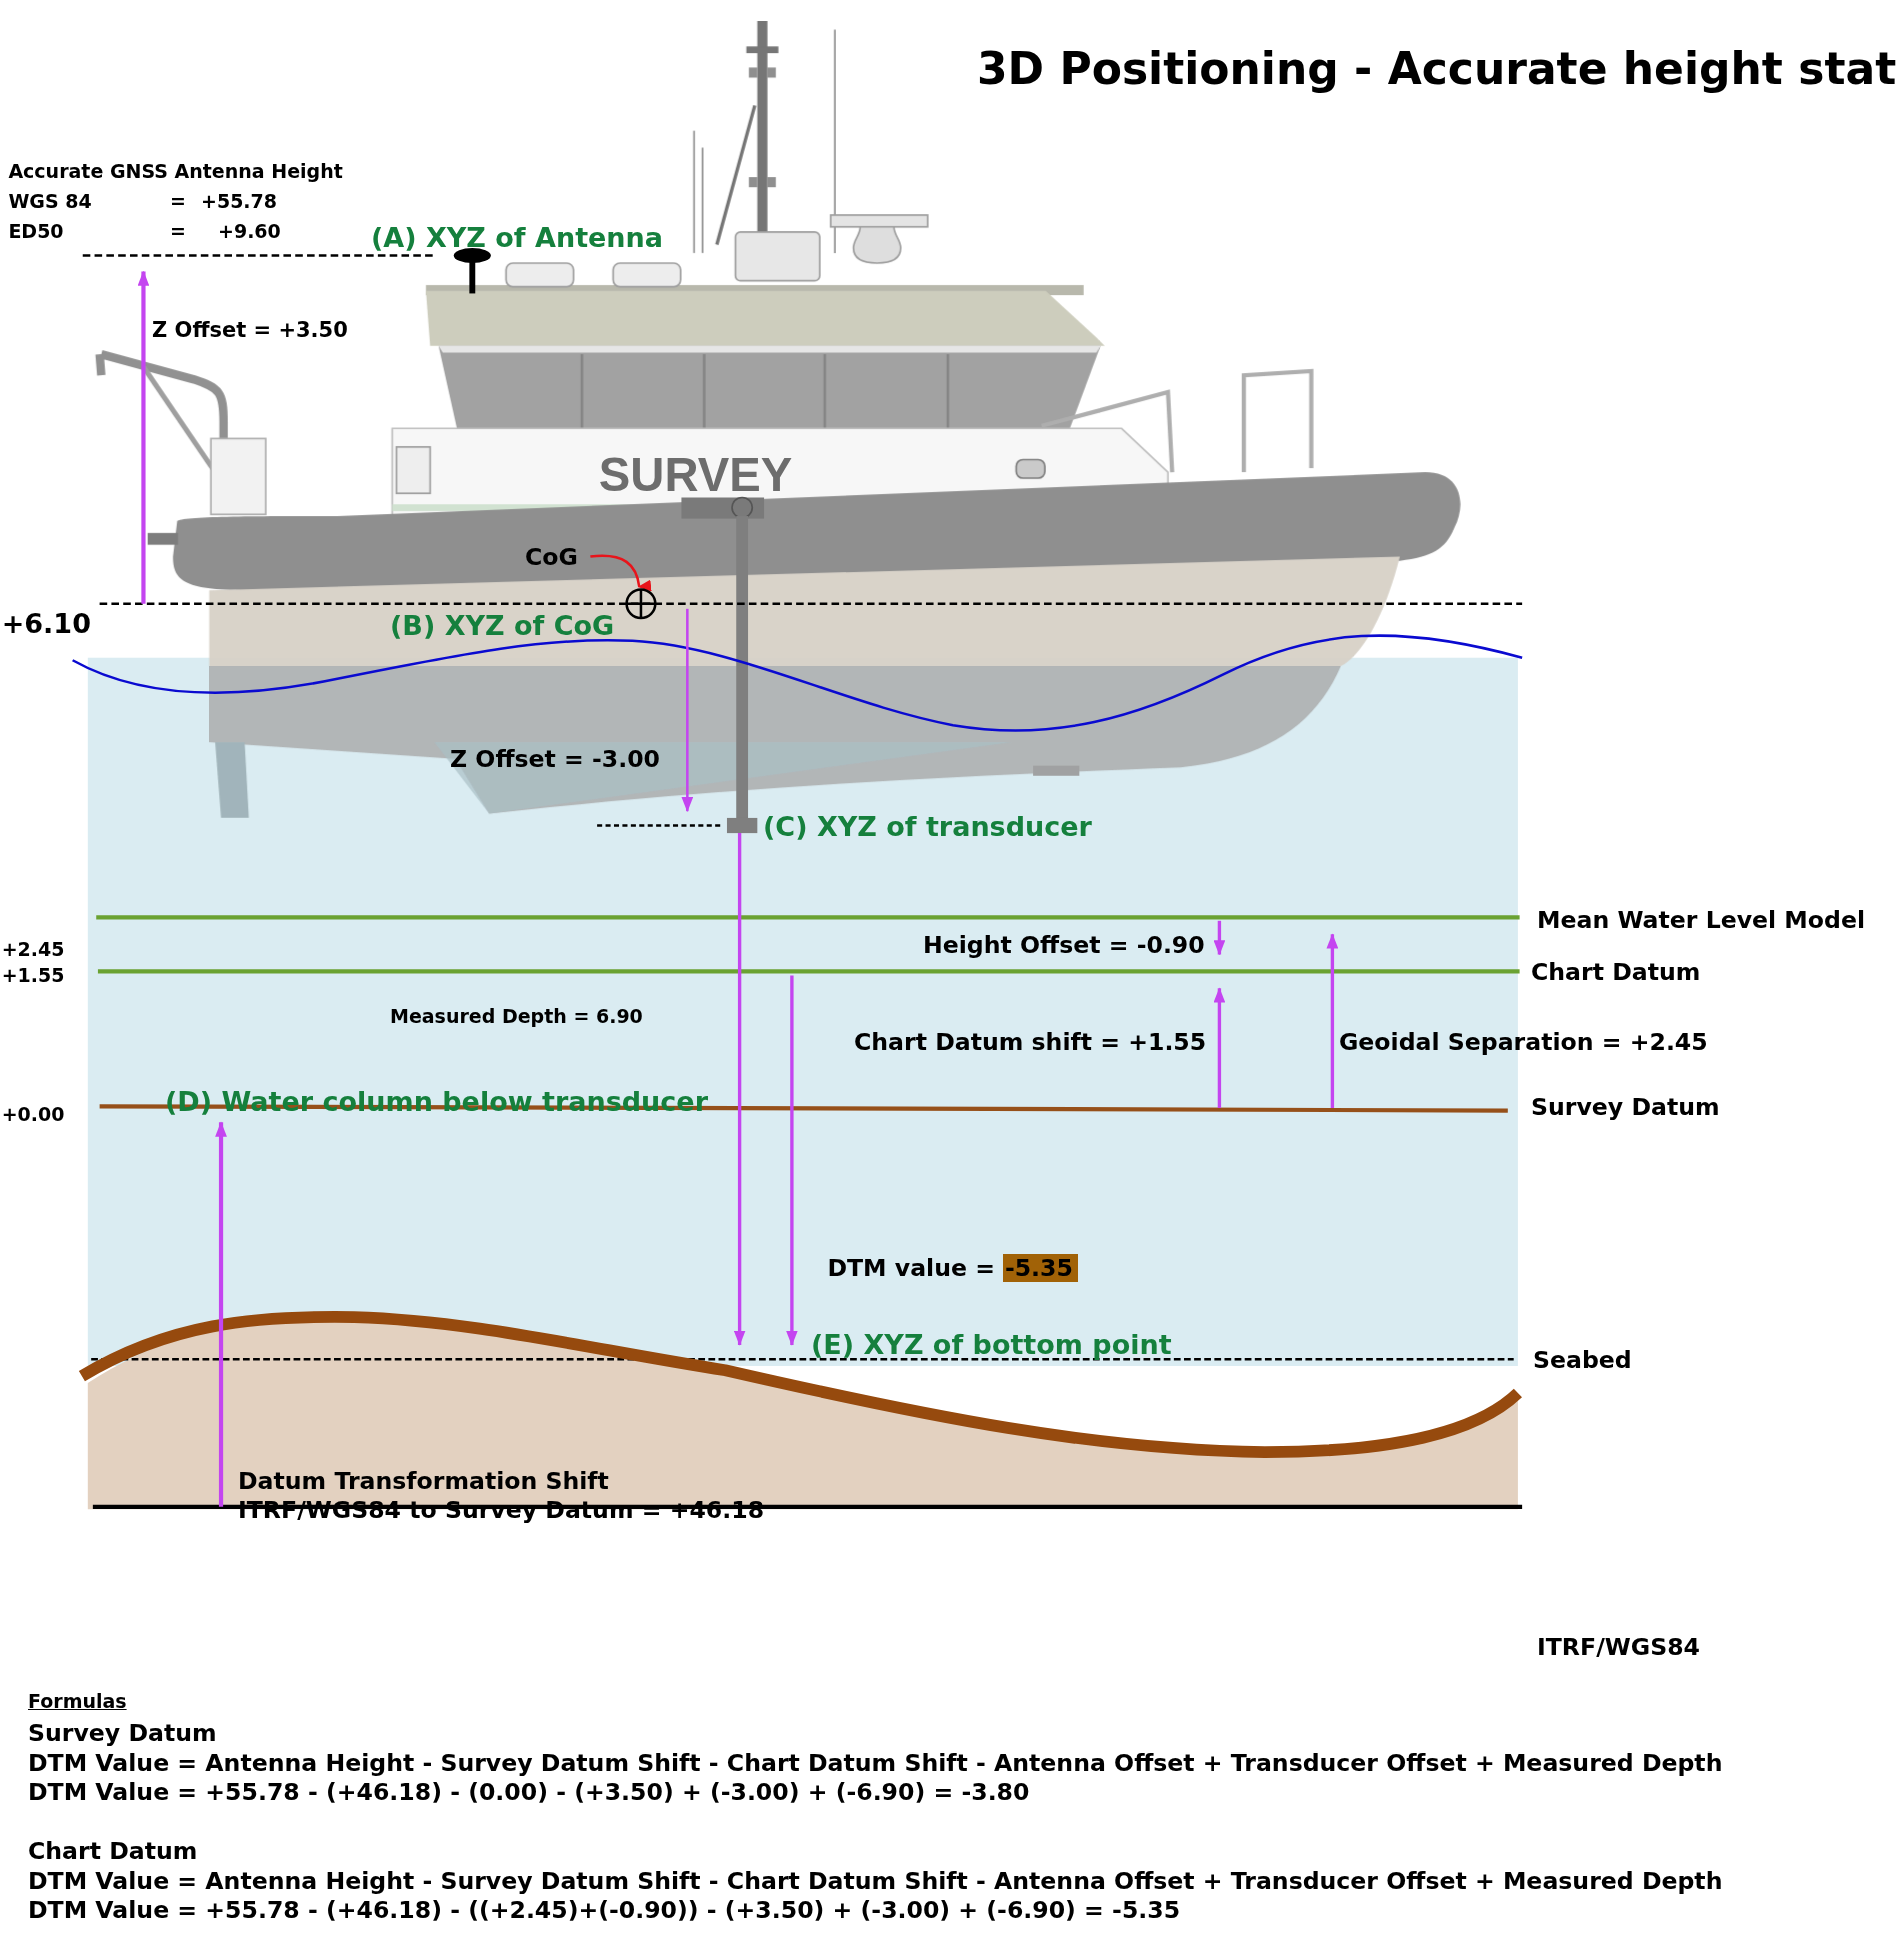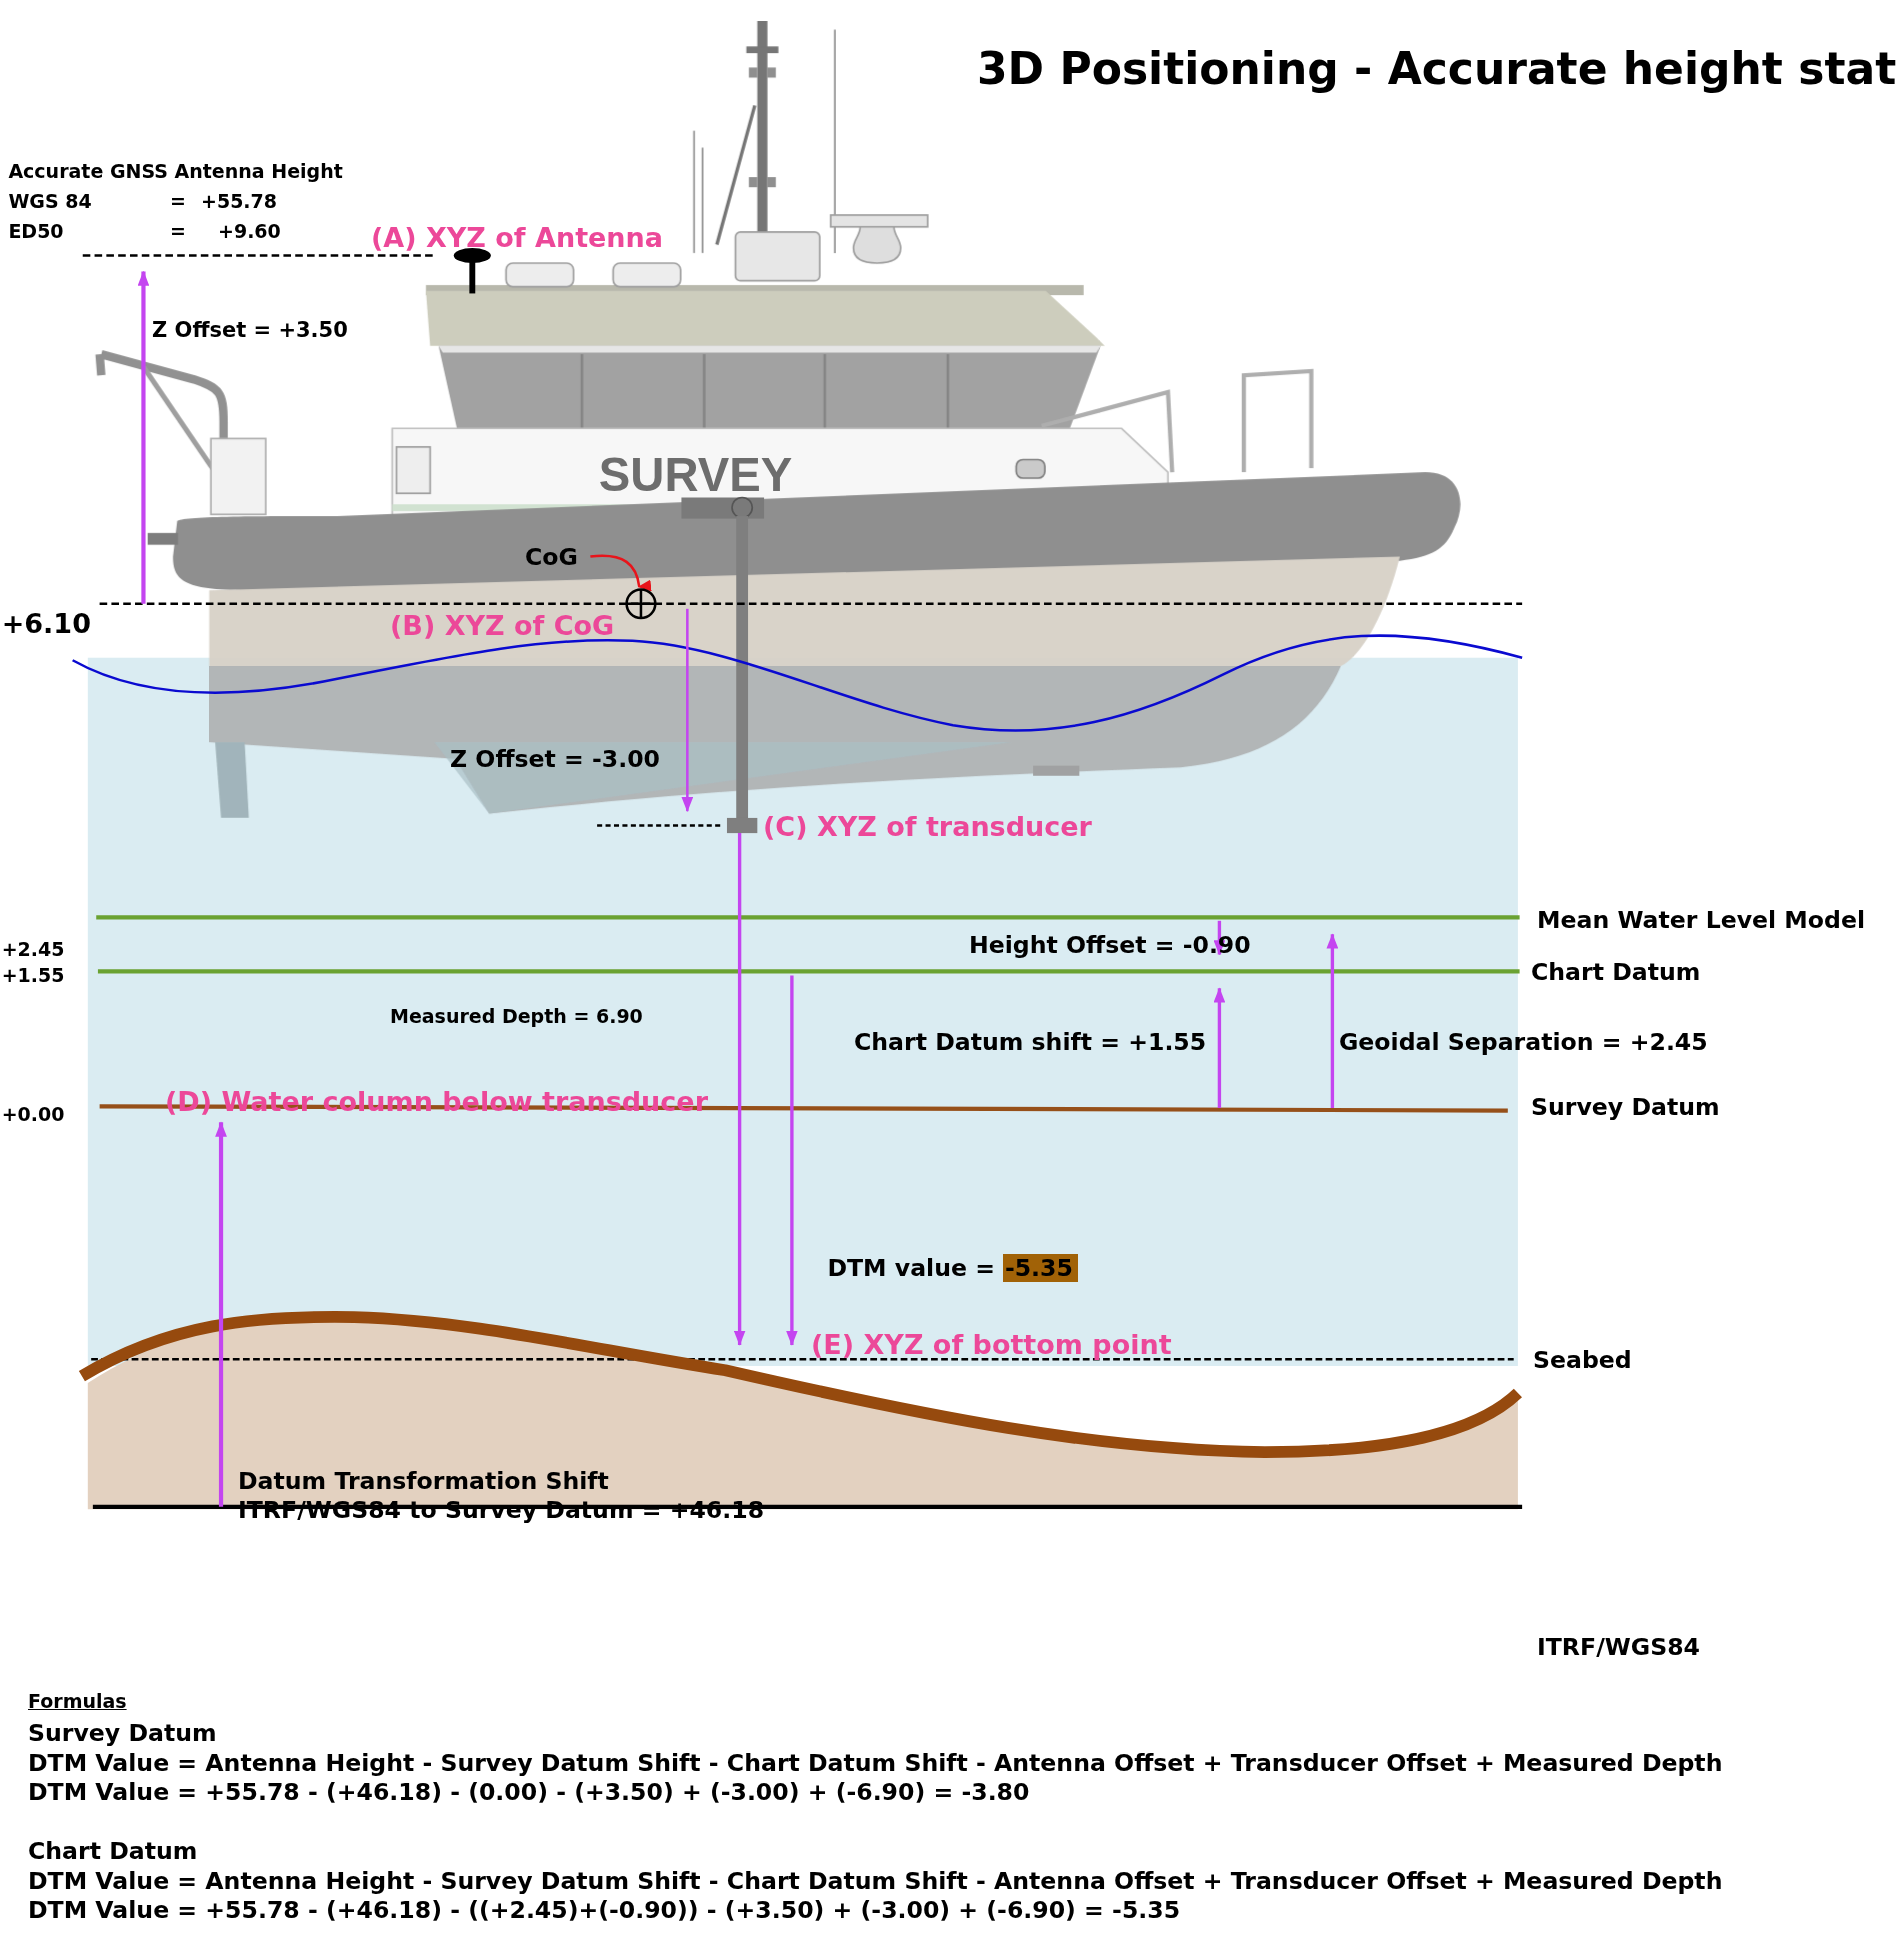--- a/index.html
+++ b/index.html
@@ -1,20 +1,20 @@
 <!DOCTYPE html>
 <html style="font-size:13.5px"><head>
 <meta charset="utf-8">
 <style>
   html, body { margin: 0; padding: 0; background: #ffffff; }
   body { width: 1900px; height: 1947px; position: relative; overflow: hidden;
          font-family: "DejaVu Sans", sans-serif; font-weight: bold; color: #000; }
   #canvas { position: absolute; left: 0; top: 0; }
   .t { position: absolute; white-space: pre; line-height: 1; font-weight: bold; font-family: "DejaVu Sans", sans-serif; }
-  .red { color: #ec4899; }
+  .red { color: #15803d; }
   .title { font-size: 44px; }
   .f32 { font-size: 27px; }
   .f28 { font-size: 23.6px; }
   .f30 { font-size: 19px; }
   .f24 { font-size: 21px; }
   .under { text-decoration: underline; }
   .dtmval { background: #a16207; padding: 0 5px 0 1.7px; }
 </style>
 </head>
 <body>
@@ -157,21 +157,21 @@
 <div class="t f30" style="left:1.7px; top:940px;text-align:center;">+2.45</div>
 <div class="t f30" style="left:1.7px; top:966px;">+1.55</div>
 <div class="t f30" style="left:1.7px; top:1105px;">+0.00</div>
 
 <div class="t f28" style="left:1537px; top:909px;">Mean Water Level Model</div>
 <div class="t f28" style="left:1531px; top:961px;">Chart Datum</div>
 <div class="t f28" style="left:1531px; top:1096px;">Survey Datum</div>
 <div class="t f28" style="left:1533px; top:1349px;">Seabed</div>
 <div class="t f28" style="left:1537px; top:1636px;">ITRF/WGS84</div>
 
-<div class="t f28" style="left:923px; top:934px;margin-left:46px;">Height Offset = -0.90</div>
+<div class="t f28" style="left:923px; top:934px;">Height Offset = -0.90</div>
 <div class="t f28" style="left:854px; top:1031px;">Chart Datum shift = +1.55</div>
 <div class="t f28" style="left:1339px; top:1031px;">Geoidal Separation = +2.45</div>
 
 <div class="t f30" style="left:390px; top:1007px;">Measured Depth = 6.90</div>
 <div class="t f32 red" style="left:165px; top:1040px;margin-top:48px;">(D) Water column below transducer</div>
 
 <div class="t f28" style="left:811px; top:1233px;">
   <span>DTM value = </span><span class="dtmval">-5.35</span>
 </div>
 <div class="t f32 red" style="left:811px; top:1331px;">(E) XYZ of bottom point</div>

